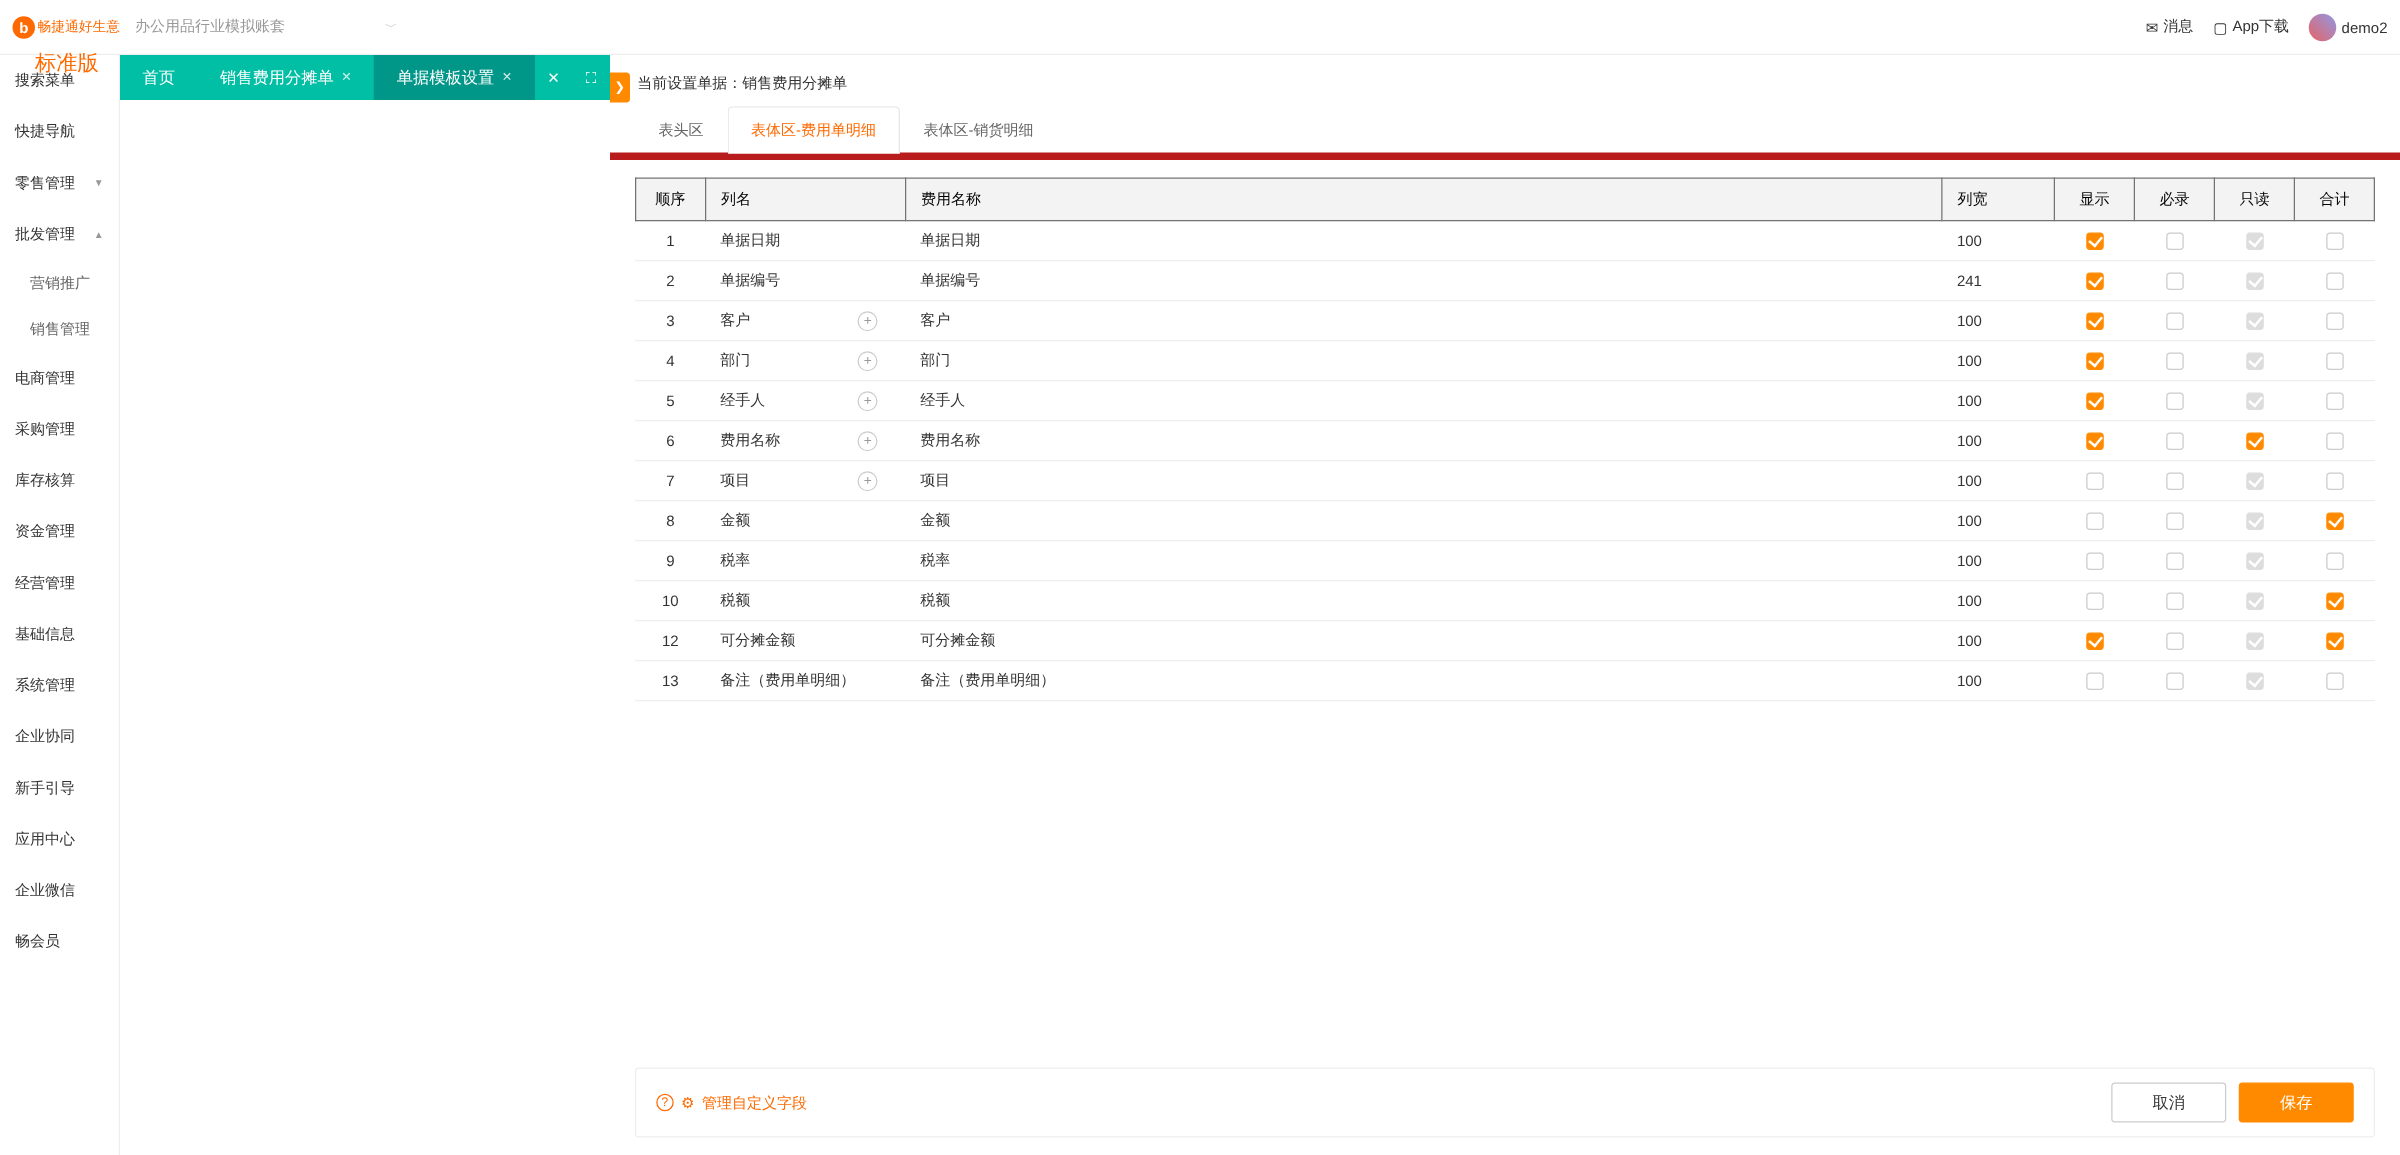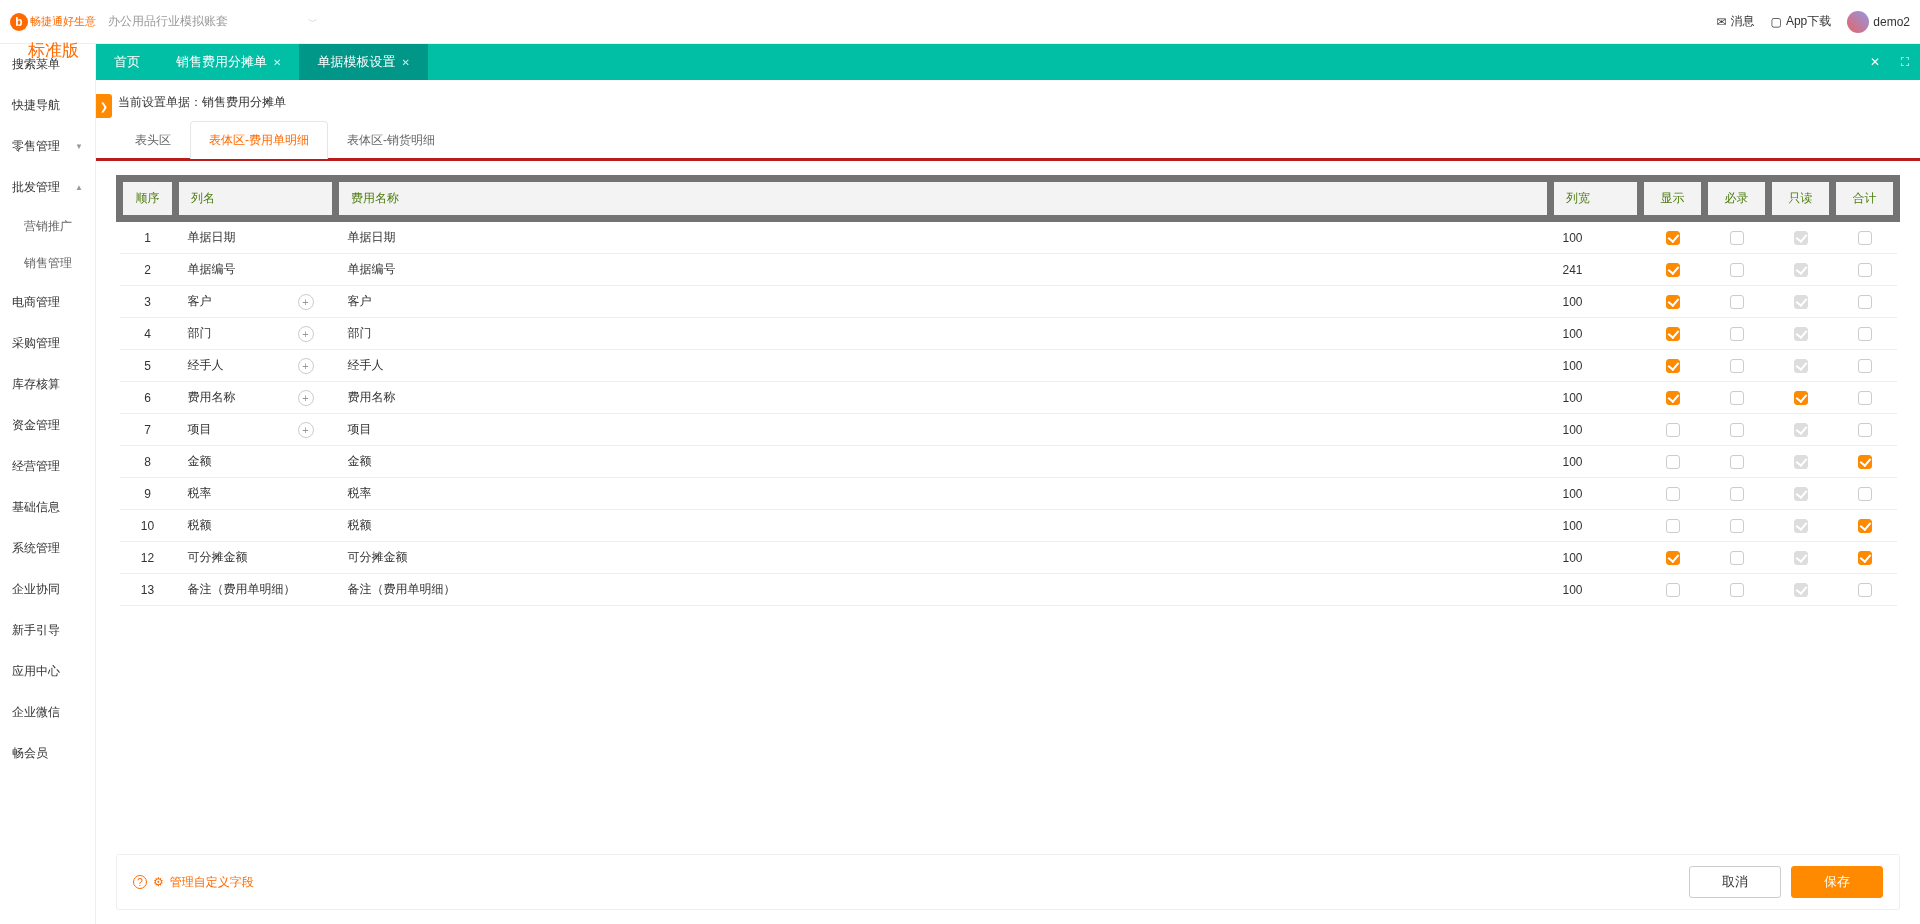--- a/index.html
+++ b/index.html
@@ -19,45 +19,45 @@
     
     .main { display: flex; height: calc(100vh - 44px); }
     
     
     .sidebar { width: 96px; background: #fff; border-right: 1px solid #eee; overflow-y: auto; flex-shrink: 0; }
     .side-item { padding: 12px 12px; color: #333; cursor: pointer; display: flex; align-items: center; justify-content: space-between; }
     .side-item .arrow { font-size: 8px; color: #999; }
     .side-sub { padding: 10px 12px 10px 24px; color: #666; cursor: pointer; }
     
     
-    .content-col { flex: 1; display: flex; flex-direction: column; min-width: 0; }
+    .content-col { flex: 1; display: flex; flex-direction: row; min-width: 0; }
     
     
     .tab-bar { height: 36px; background: #00BFA5; display: flex; align-items: center; }
     .tab { padding: 0 18px; height: 36px; display: flex; align-items: center; color: #fff; font-size: 13px; cursor: pointer; gap: 6px; }
     .tab.active { background: #009688; }
     .tab-close { font-size: 10px; opacity: .8; }
     .tab-bar-right { margin-left: auto; display: flex; }
     .tab-right-btn { width: 30px; height: 36px; display: flex; align-items: center; justify-content: center; color: #fff; cursor: pointer; }
     
     
     .work { flex: 1; display: flex; flex-direction: column; padding: 0; overflow: hidden; position: relative; }
     .collapse-handle { position: absolute; top: 14px; left: 0; width: 16px; height: 24px; background: #FF8A00; display: flex; align-items: center; justify-content: center; color: #fff; cursor: pointer; font-size: 10px; border-radius: 0 3px 3px 0; z-index: 2; }
     
     .info-line { padding: 14px 10px 10px 22px; color: #333; }
     
     
-    .section-tabs { display: flex; padding: 0 20px; border-bottom: 3px solid #b91c1c; }
+    .section-tabs { display: flex; padding: 0 20px; border-bottom: 6px solid #b91c1c; }
     .section-tab { padding: 10px 18px; cursor: pointer; color: #666; border: 1px solid transparent; border-bottom: none; margin-bottom: -1px; }
     .section-tab.active { color: #FF6A00; border-color: #e6e6e6; background: #fff; border-radius: 4px 4px 0 0; }
     
     
     .table-wrap { padding: 14px 20px 0 20px; flex: 1; overflow: auto; }
     table { width: 100%; border-collapse: collapse; table-layout: fixed; }
-    thead th { background: #f3f3f3; border: 7px solid #737373; padding: 8px 12px; text-align: left; font-weight: normal; color: #4d7c0f; }
+    thead th { background: #f3f3f3; border: 1px solid #737373; padding: 8px 12px; text-align: left; font-weight: normal; color: #000000; }
     tbody td { border-bottom: 1px solid #eee; padding: 7px 12px; color: #333; height: 29px; }
     .col-seq { width: 56px; text-align: center; }
     .col-name { width: 160px; }
     .col-disp { }
     .col-w { width: 90px; }
     .col-cb { width: 64px; text-align: center; }
     th.col-cb, td.col-cb { text-align: center; }
     
     .plus-btn { position: absolute; right: 10px; top: 50%; transform: translateY(-50%); width: 16px; height: 16px; border: 1px solid #ccc; border-radius: 50%; display: flex; align-items: center; justify-content: center; color: #999; font-size: 11px; cursor: pointer; background: #fff; }
     .cell-name { position: relative; display: block; padding-right: 22px; }

